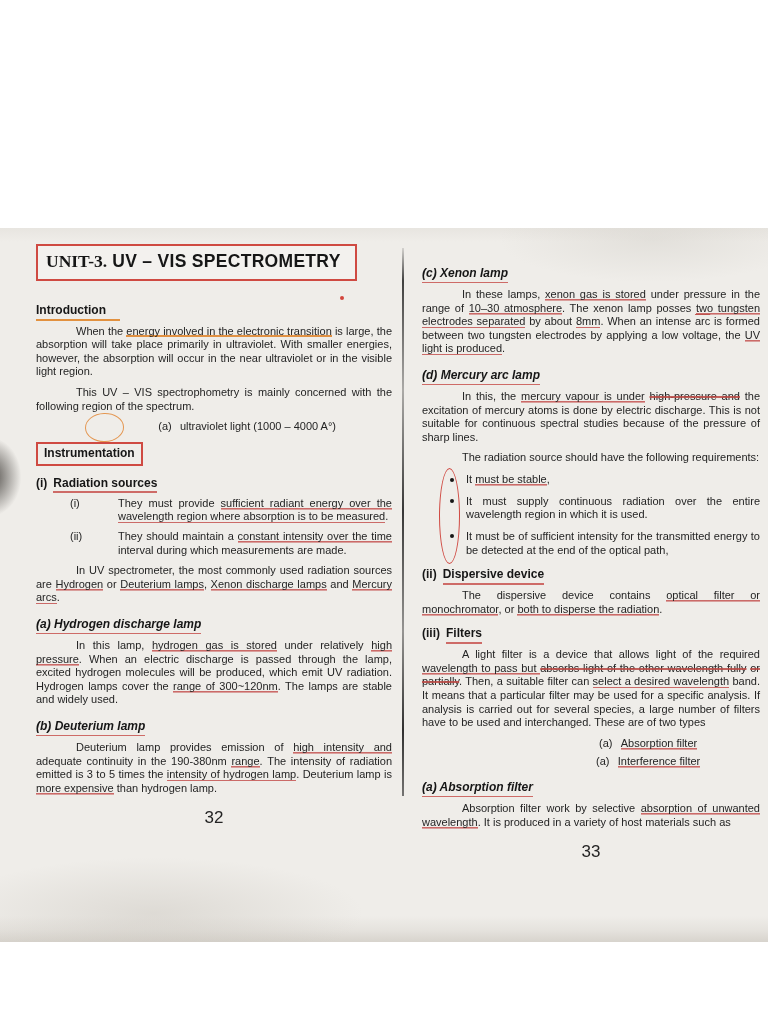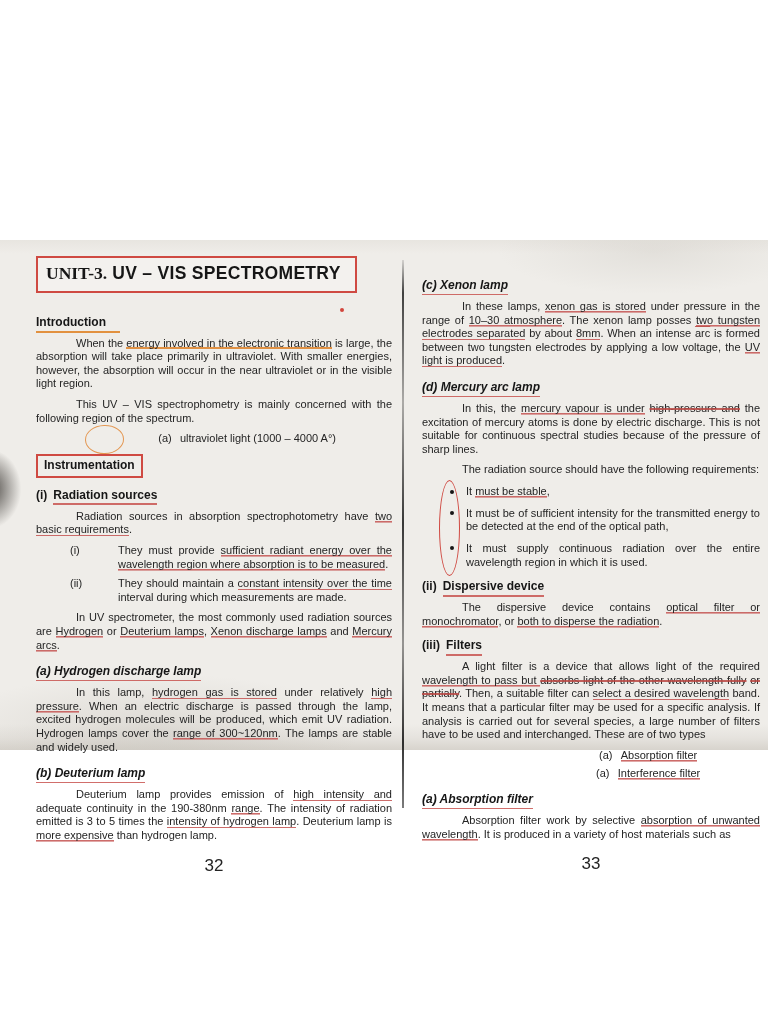--- a/index.html
+++ b/index.html
@@ -1,19 +1,19 @@
 <!DOCTYPE html>
 <html><head>
 <meta charset="utf-8">
 <style>
   html,body{margin:0;padding:0;background:#ffffff;}
   .stage{position:relative;width:768px;height:1024px;background:#ffffff;overflow:hidden;
          font-family:"Liberation Sans",sans-serif;}
   
-  .scan{position:absolute;left:0;top:240px;width:768px;height:510px;background-color:#efede9;
+  .scan{position:absolute;left:0;top:228px;width:768px;height:714px;background-color:#efede9;
         background-image:
           radial-gradient(ellipse 46px 58px at -10px 249px, rgba(28,24,20,.78), rgba(28,24,20,0) 68%),
           radial-gradient(ellipse 220px 60px at 85% 12px, rgba(190,186,178,.25), rgba(190,186,178,0) 70%),
           radial-gradient(ellipse 300px 80px at 20% 96%, rgba(176,170,160,.28), rgba(176,170,160,0) 70%),
           linear-gradient(180deg, rgba(210,206,198,.25) 0, rgba(210,206,198,0) 14px),
           linear-gradient(0deg, rgba(160,152,140,.30) 0, rgba(160,152,140,.12) 12px, rgba(160,152,140,0) 26px);}
   .gutter{position:absolute;left:402px;top:20px;width:2px;height:548px;
         background:linear-gradient(180deg, rgba(15,15,15,.12), rgba(15,15,15,.78) 6%,
           rgba(15,15,15,.30) 26%, rgba(15,15,15,.82) 48%, rgba(15,15,15,.40) 70%,
           rgba(15,15,15,.85) 88%, rgba(15,15,15,.55));}
@@ -73,21 +73,20 @@
         <div><span class="title-box"><span class="serif">UNIT-3.</span><span> UV – VIS SPECTROMETRY</span></span></div>
         <div class="h-wrap"><span class="h-orange">Introduction</span></div>
         <p class="para"><span>When the </span><span class="u-orange">energy involved in the electronic transition</span><span> is large, the absorption will take place primarily in ultraviolet.  With smaller energies, however, the absorption will occur in the near ultraviolet or in the visible light region.</span></p>
         <p class="para"><span>This UV – VIS spectrophometry is mainly concerned with the following region of the spectrum.</span></p>
         <div class="ab-list">
           <div class="ellipse-orange"></div>
           <div class="item"><span class="lbl">(a)</span><span><span>ultraviolet light (1000 – 4000 A°)</span></span></div>
         </div>
         <div class="h-wrap"><span class="h-boxed">Instrumentation</span></div>
         <div class="h-num"><span class="lbl">(i)</span><span class="txt">Radiation sources</span></div>
-        <p class="para"><span>Radiation sources in absorption spectrophotometry have </span><span class="u-red">two basic requirements</span><span>.</span></p>
         <div class="num-list">
           <div class="item">
             <span class="lbl">(i)</span>
             <div class="body"><span>They must provide </span><span class="u-red">sufficient radiant energy over the wavelength region where absorption is to be measured</span><span>.</span></div>
           </div>
           <div class="item">
             <span class="lbl">(ii)</span>
             <div class="body"><span>They should maintain a </span><span class="u-red">constant intensity over the time</span><span> interval during which measurements are made.</span></div>
           </div>
         </div>
@@ -100,22 +99,22 @@
       </div>
     <div class="pg pg-right">
         <div class="h-italic"><span class="txt">(c) Xenon lamp</span></div>
         <p class="para"><span>In these lamps, </span><span class="u-red">xenon gas is stored</span><span> under pressure in the range of </span><span class="u-red">10–30 atmosphere</span><span>. The xenon lamp posses </span><span class="u-red">two tungsten electrodes separated</span><span> by about </span><span class="u-red">8mm</span><span>. When an intense </span><span class="o-red">arc</span><span> is formed between two tungsten electrodes by applying a low voltage, the </span><span class="u-red">UV light is produced</span><span>.</span></p>
         <div class="h-italic"><span class="txt">(d) Mercury arc lamp</span></div>
         <p class="para"><span>In this, the </span><span class="u-red">mercury vapour is under</span><span> </span><span class="strike">high-pressure and</span><span> the excitation of mercury atoms is done by electric discharge. This is not suitable for continuous spectral studies because of the pressure of sharp lines.</span></p>
         <p class="para"><span>The radiation source should have the following requirements:</span></p>
         <div class="bullets">
           <div class="ellipse-red"></div>
           <div class="item"><span class="dot"></span><span>It </span><span class="u-red">must be stable</span><span>,</span></div>
+          <div class="item"><span class="dot"></span><span>It must supply continuous radiation over the entire wavelength region in which it is used.</span></div>
           <div class="item"><span class="dot"></span><span>It must be of sufficient intensity for the transmitted energy to be detected at the end of the optical path,</span></div>
-          <div class="item"><span class="dot"></span><span>It must supply continuous radiation over the entire wavelength region in which it is used.</span></div>
         </div>
         <div class="h-num"><span class="lbl">(ii)</span><span class="txt">Dispersive device</span></div>
         <p class="para"><span>The dispersive device contains </span><span class="u-red">optical filter or monochromator</span><span>, or </span><span class="u-red">both to disperse the radiation</span><span>.</span></p>
         <div class="h-num"><span class="lbl">(iii)</span><span class="txt">Filters</span></div>
         <p class="para"><span>A light filter is a device that allows light of the required </span><span class="u-red">wavelength to pass but </span><span class="strike">absorbs light of the other wavelength fully</span><span> </span><span class="strike">or partially</span><span>. Then, a suitable filter can </span><span class="u-red">select a desired wavelength</span><span> band. It means that a particular filter may be used for a specific analysis. If analysis is carried out for several species, a large number of filters have to be used and interchanged.  These are of two types</span></p>
         <div class="ab-list">
           <div class="item"><span class="lbl">(a)</span><span><span class="u-red">Absorption filter</span></span></div>
           <div class="item"><span class="lbl">(a)</span><span><span class="u-red">Interference filter</span></span></div>
         </div>
         <div class="h-italic"><span class="txt">(a) Absorption filter</span></div>

